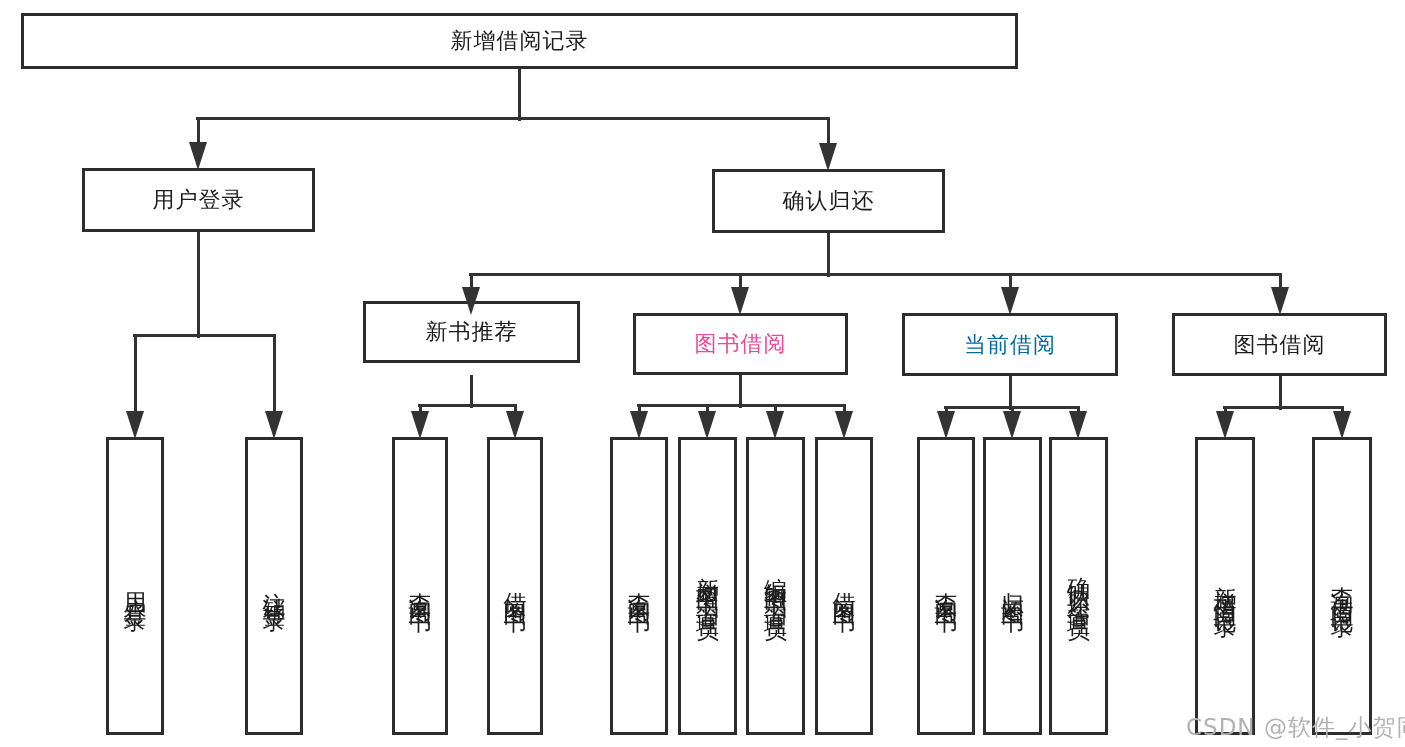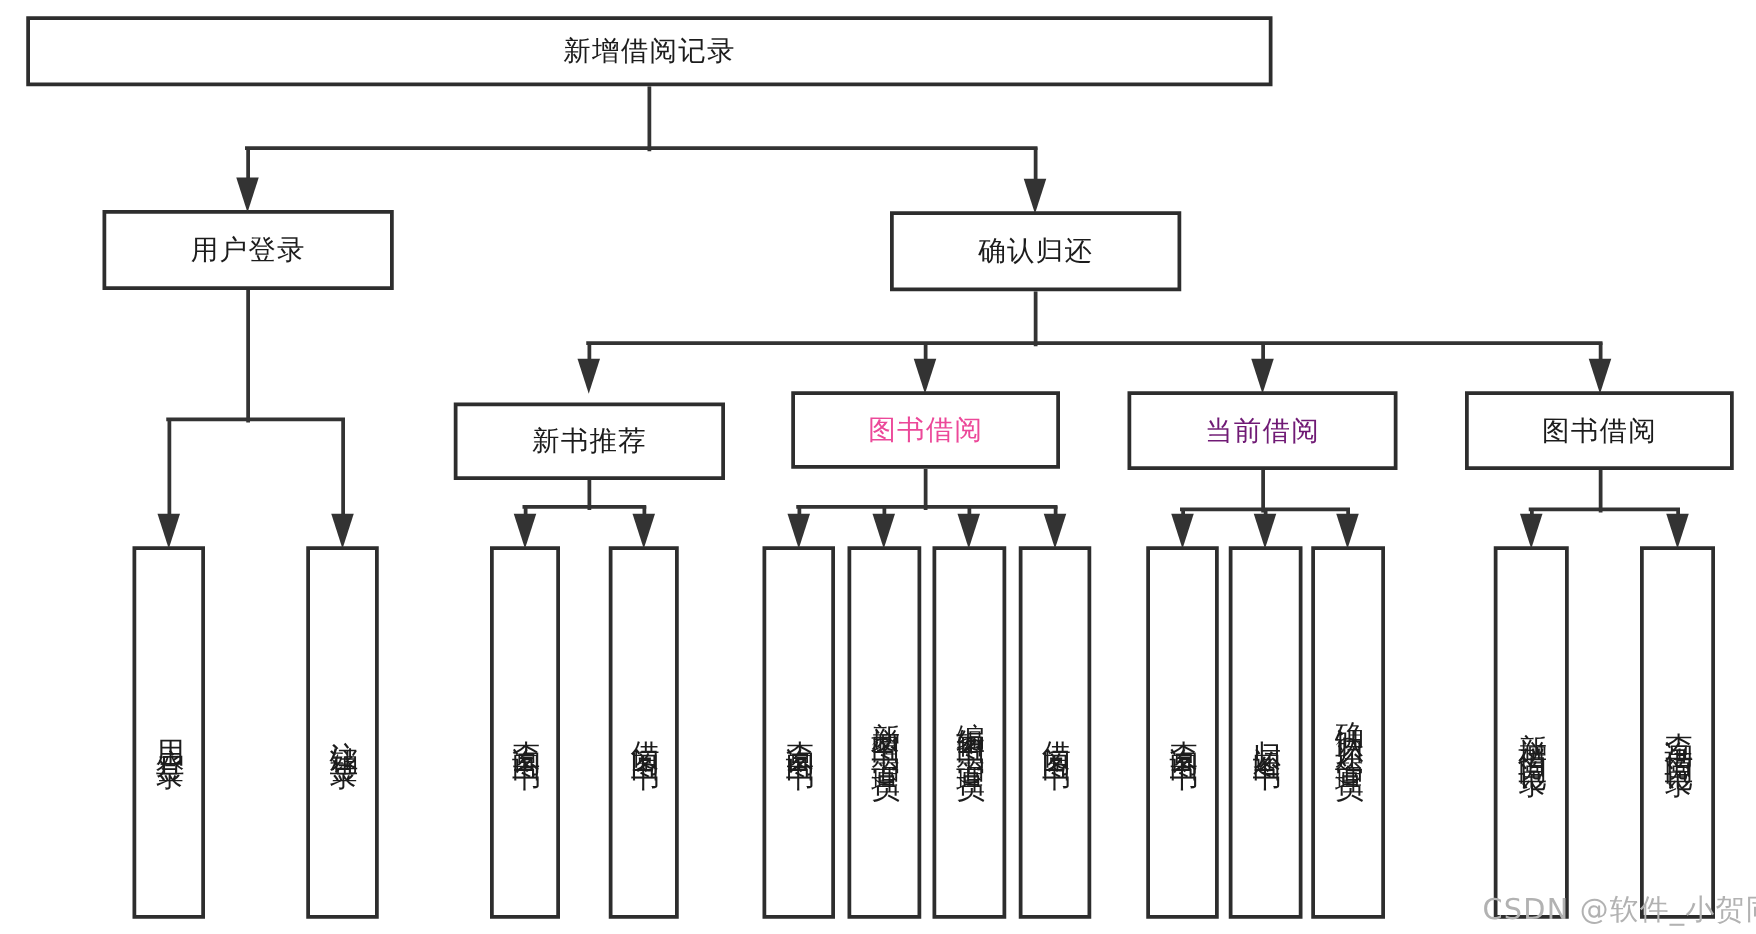--- a/index.html
+++ b/index.html
@@ -62,27 +62,27 @@
   <div id="nodes-layer">
       <div class="box h" style="left: 21px; top: 13px; width: 997px; height: 56px; border-color: rgb(45, 45, 45); background: rgb(255, 255, 255); color: rgb(28, 28, 28);">
         <span>新增借阅记录</span>
       </div>
       <div class="box h" style="left: 82px; top: 168px; width: 233px; height: 64px; border-color: rgb(45, 45, 45); background: rgb(255, 255, 255); color: rgb(28, 28, 28);">
         <span>用户登录</span>
       </div>
       <div class="box h" style="left: 712px; top: 169px; width: 233px; height: 64px; border-color: rgb(45, 45, 45); background: rgb(255, 255, 255); color: rgb(28, 28, 28);">
         <span>确认归还</span>
       </div>
-      <div class="box h" style="left: 363px; top: 322px; width: 217px; height: 62px; border-color: rgb(45, 45, 45); background: rgb(255, 255, 255); color: rgb(28, 28, 28);">
+      <div class="box h" style="left: 363px; top: 301px; width: 217px; height: 62px; border-color: rgb(45, 45, 45); background: rgb(255, 255, 255); color: rgb(28, 28, 28);">
         <span>新书推荐</span>
       </div>
       <div class="box h" style="left: 633px; top: 313px; width: 215px; height: 62px; border-color: rgb(45, 45, 45); background: rgb(255, 255, 255); color: #ec4899;">
         <span>图书借阅</span>
       </div>
-      <div class="box h" style="left: 902px; top: 313px; width: 216px; height: 63px; border-color: rgb(45, 45, 45); background: rgb(255, 255, 255); color: #701a75;">
+      <div class="box h" style="left: 902px; top: 313px; width: 216px; height: 63px; border-color: rgb(45, 45, 45); background: rgb(255, 255, 255); color: #0369a1;">
         <span>当前借阅</span>
       </div>
       <div class="box h" style="left: 1172px; top: 313px; width: 215px; height: 63px; border-color: rgb(45, 45, 45); background: rgb(255, 255, 255); color: rgb(28, 28, 28);">
         <span>图书借阅</span>
       </div>
       <div class="box v" style="left: 106px; top: 437px; width: 58px; height: 298px; border-color: rgb(45, 45, 45); background: rgb(255, 255, 255); color: rgb(28, 28, 28);">
         <span>用户登录</span>
       </div>
       <div class="box v" style="left: 245px; top: 437px; width: 58px; height: 298px; border-color: rgb(45, 45, 45); background: rgb(255, 255, 255); color: rgb(28, 28, 28);">
         <span>注销登录</span>

